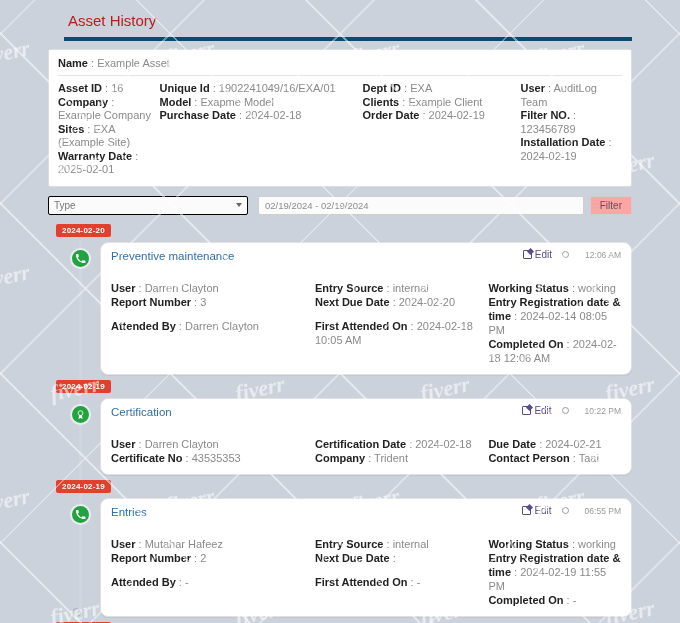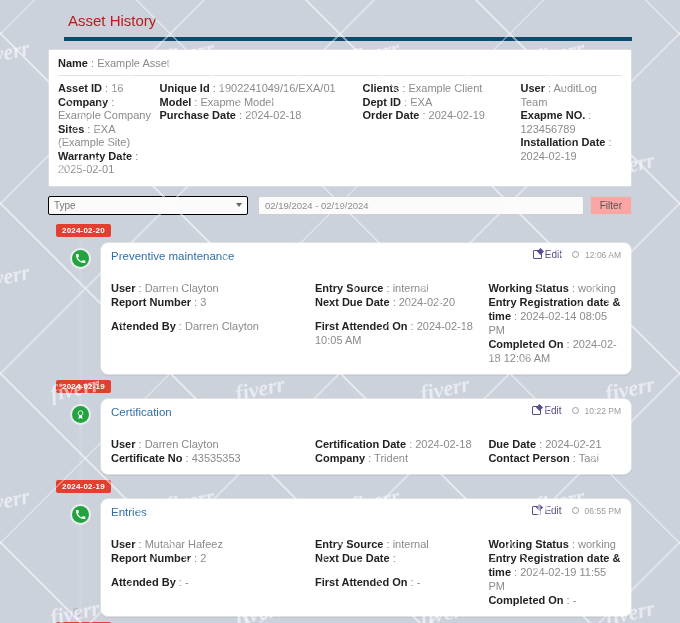--- a/index.html
+++ b/index.html
@@ -85,21 +85,21 @@
   }
   .tl-card {
     margin-left:52px; flex:1 1 auto; background:#fff; border:1px solid #e0e0e0;
     border-radius:8px; box-shadow:0 1px 1px rgba(0,0,0,.06); padding:6px 10px 9px 10px; min-height:52px;
   }
   .card-head { display:flex; align-items:flex-start; justify-content:flex-end; }
   .card-title { flex:1 1 auto; color:#2f6fa8; font-size:11.5px; font-weight:normal; padding-top:1px;}
   .edit-link { color:#5b4b8a; font-size:10px; display:flex; align-items:center; gap:3px; margin-right:10px;}
   .edit-ico { width:9px;height:9px;border:1.4px solid #5b4b8a; border-radius:1px; position:relative; display:inline-block;}
   .edit-ico:after{content:"";position:absolute;right:-2px;top:-2px;width:5px;height:5px;background:#5b4b8a;transform:rotate(45deg);}
-  .time-chip { color:#9a9a9a; font-size:8.5px; display:flex; align-items:center; gap:6px; padding-top:1px;}
+  .time-chip { color:#9a9a9a; font-size:8.5px; display:flex; align-items:center; gap:16px; padding-top:1px;}
   .clock { width:7px;height:7px;border:1px solid #9a9a9a;border-radius:50%;display:inline-block;}
 
   .card-body { display:flex; margin-top:19px; }
   .cb-col { line-height:14px; }
   .cb-col.a { flex:0 0 40%; }
   .cb-col.b { flex:0 0 34%; }
   .cb-col.c { flex:1 1 auto; }
   .gap { height:10px; }
 
   .scroll-dot{position:absolute;left:72px;bottom:6px;width:9px;height:9px;border:1px solid #a9b0bb;border-radius:50%;z-index:6;}
@@ -123,27 +123,27 @@
         <div><span class="k">Company</span><span class="v"> : </span><span class="v">Example Company</span></div>
         <div><span class="k">Sites</span><span class="v"> : </span><span class="v">EXA (Example Site)</span></div>
         <div><span class="k">Warranty Date</span><span class="v"> : </span><span class="v">2025-02-01</span></div>
       </div>
       <div class="info-col c2">
         <div><span class="k">Unique Id</span><span class="v"> : </span><span class="v">1902241049/16/EXA/01</span></div>
         <div><span class="k">Model</span><span class="v"> : </span><span class="v">Exapme Model</span></div>
         <div><span class="k">Purchase Date</span><span class="v"> : </span><span class="v">2024-02-18</span></div>
       </div>
       <div class="info-col c3">
+        <div><span class="k">Dept ID</span><span class="v"> : </span><span class="v">EXA</span></div>
         <div><span class="k">Clients</span><span class="v"> : </span><span class="v">Example Client</span></div>
-        <div><span class="k">Dept ID</span><span class="v"> : </span><span class="v">EXA</span></div>
         <div><span class="k">Order Date</span><span class="v"> : </span><span class="v">2024-02-19</span></div>
       </div>
       <div class="info-col c4">
         <div><span class="k">User</span><span class="v"> : </span><span class="v">AuditLog Team</span></div>
-        <div><span class="k">Exapme NO.</span><span class="v"> : </span><span class="v">123456789</span></div>
+        <div><span class="k">Filter NO.</span><span class="v"> : </span><span class="v">123456789</span></div>
         <div><span class="k">Installation Date</span><span class="v"> : </span><span class="v">2024-02-19</span></div>
       </div>
     </div>
   </div>
 
   <div class="filterbar">
     <div class="sel">
       <span>Type</span>
       <span class="caret"></span>
     </div>

